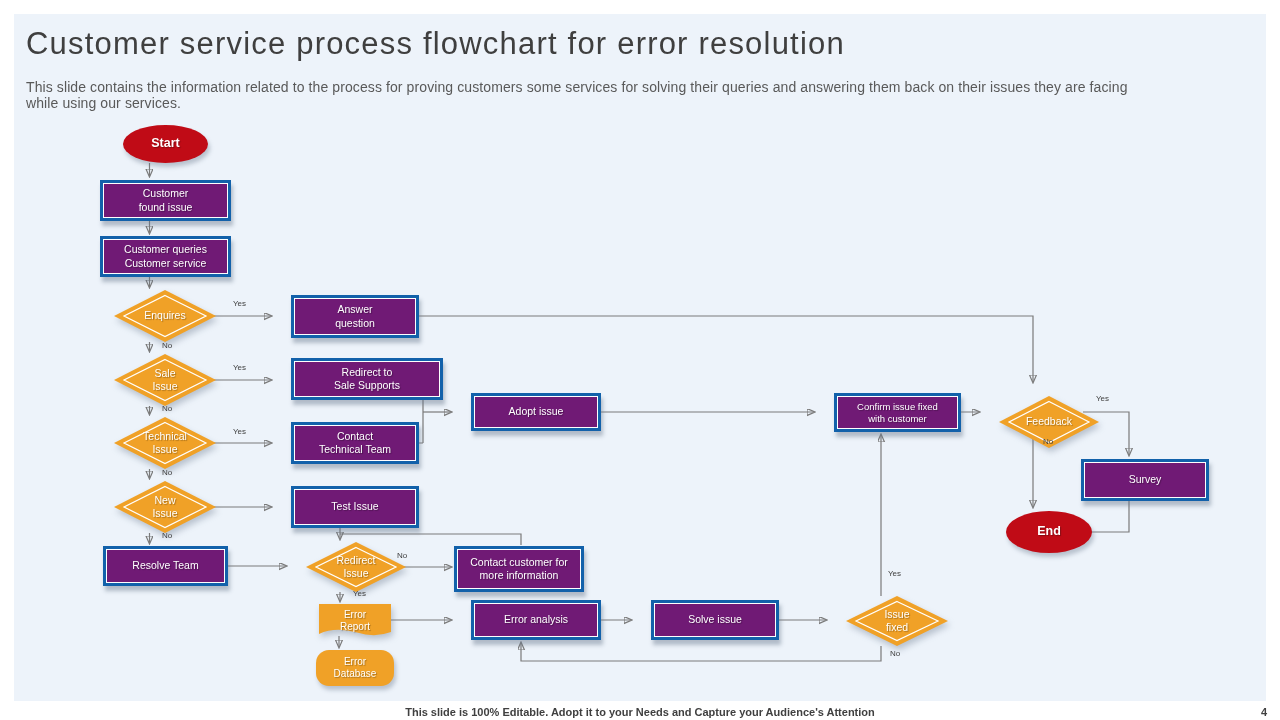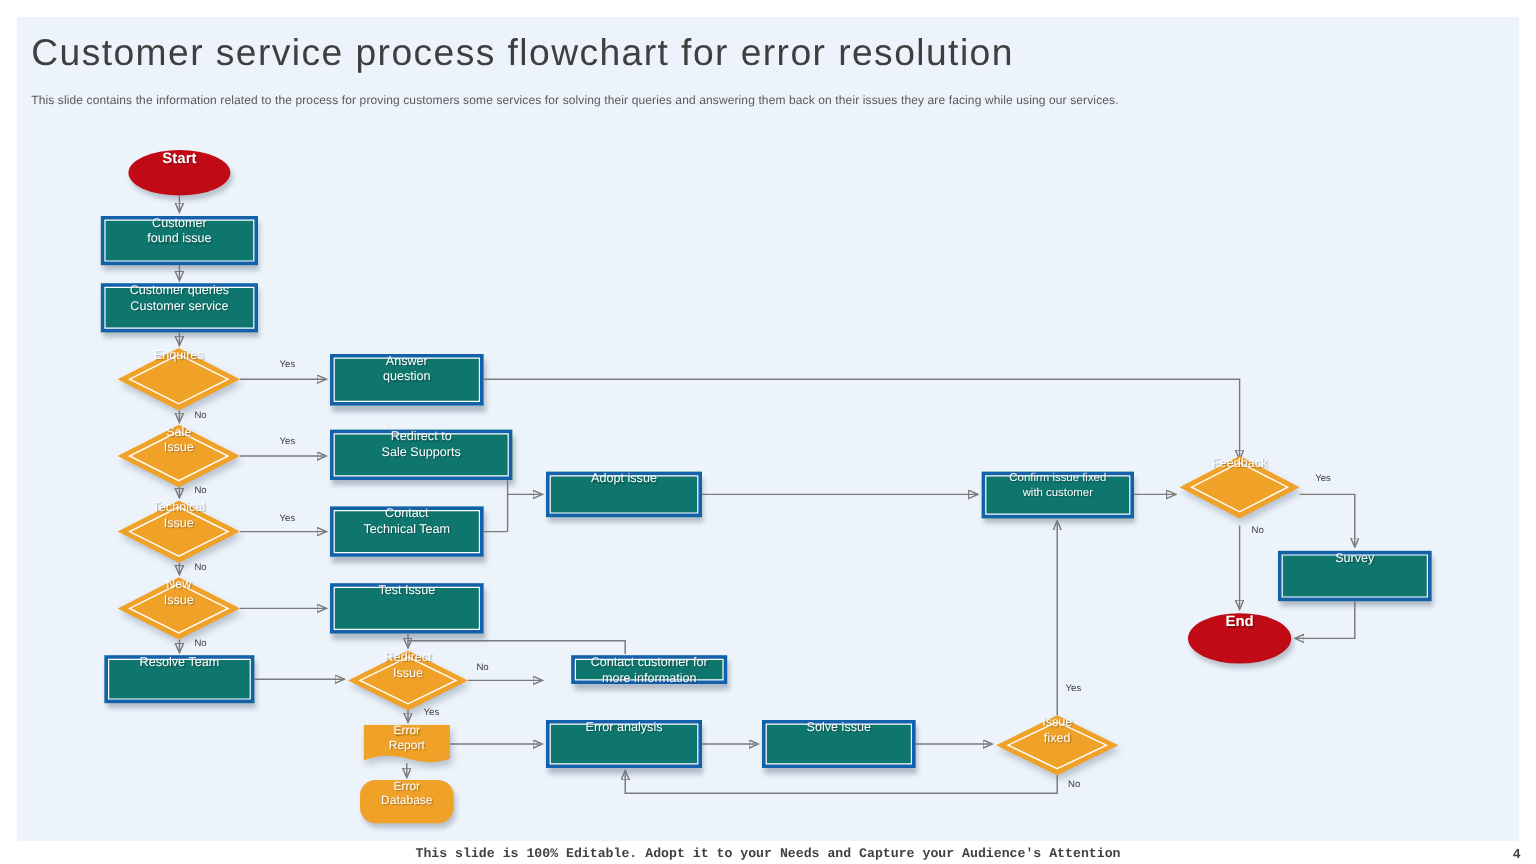--- a/index.html
+++ b/index.html
@@ -11,33 +11,33 @@
   .slide-bg{
     position:absolute;left:14px;top:14px;width:1252px;height:687px;
     background:#edf3fa;
   }
   .title{
     position:absolute;left:26px;top:26px;margin:0;
     font-size:31px;font-weight:400;color:#3f3f3f;letter-spacing:1.2px;
   }
   .subtitle{
     position:absolute;left:26px;top:79px;margin:0;width:1120px;
-    font-size:10px;color:#595959;letter-spacing:.1px;
+    font-size:14px;color:#595959;letter-spacing:.1px;
   }
   .connectors{position:absolute;left:0;top:0;pointer-events:none;}
   .connectors path{fill:none;stroke:#7a7a7a;stroke-width:1.2;}
 
-  .node{position:absolute;display:flex;align-items:flex-start;justify-content:center;text-align:center;color:#fff;}
+  .node{position:absolute;display:flex;align-items:center;justify-content:center;text-align:center;color:#fff;margin-left:16px;}
   .nlabel{
     position:relative;z-index:2;white-space:pre-line;
     font-size:10.5px;line-height:1.25;color:#fff;
     text-shadow:1px 1px 1px rgba(0,0,0,.3);
   }
   .rect{
-    background:#0f766e;
+    background:#701a75;
     box-shadow: inset 0 0 0 3px #1261aa, inset 0 0 0 4px #ffffff, 2px 5px 4px rgba(105,120,140,.45);
   }
   .ellipse{
     background:#c00b16;border-radius:50%;
     box-shadow:2px 4px 4px rgba(105,120,140,.4);
   }
   .ellipse .nlabel{font-size:12.5px;font-weight:700;}
   .diamond{background:transparent;}
   .diamond svg{position:absolute;left:0;top:0;width:100%;height:100%;filter:drop-shadow(2px 4px 3px rgba(105,120,140,.4));}
   .doc{background:transparent;}
@@ -46,21 +46,21 @@
   .orr{
     background:#f0a127;border-radius:13px;
     box-shadow:2px 4px 4px rgba(105,120,140,.4);
   }
   .small .nlabel{font-size:9.5px;}
   .lbl{
     position:absolute;font-size:8px;color:#404040;z-index:3;
   }
   .footer{
     position:absolute;left:0;bottom:2px;width:100%;text-align:center;
-    font-size:11px;color:#404040;font-weight:600;font-family:Liberation Mono, monospace;
+    font-size:11px;color:#404040;font-weight:600;
   }
   .page-number{
     position:absolute;right:13px;bottom:2px;
     font-size:11px;color:#404040;font-weight:700;
   }
 </style>
 </head>
 <body>
 
 <div class="slide-bg"></div>
@@ -132,21 +132,21 @@
 <div class="node rect" style="left:275px;top:422px;width:128px;height:42px">
   <span class="nlabel">Contact
 Technical Team</span>
 </div>
 <div class="node rect" style="left:275px;top:486px;width:128px;height:42px">
   <span class="nlabel">Test Issue</span>
 </div>
 <div class="node rect" style="left:87px;top:546px;width:125px;height:40px">
   <span class="nlabel">Resolve Team</span>
 </div>
-<div class="node rect" style="left:476px;top:546px;width:130px;height:24px">
+<div class="node rect" style="left:438px;top:546px;width:130px;height:46px">
   <span class="nlabel">Contact customer for
 more information</span>
 </div>
 <div class="node rect" style="left:455px;top:600px;width:130px;height:40px">
   <span class="nlabel">Error analysis</span>
 </div>
 <div class="node rect" style="left:635px;top:600px;width:128px;height:40px">
   <span class="nlabel">Solve issue</span>
 </div>
 <div class="node rect" style="left:455px;top:393px;width:130px;height:38px">
@@ -200,21 +200,21 @@
 Issue</span>
 </div>
 <div class="node diamond" style="left:830px;top:596px;width:102px;height:50px">
   <svg viewBox="0 0 102 50" preserveAspectRatio="none">
     <polygon points="51,0 102,25 51,50 0,25" fill="#f0a127"></polygon>
     <polygon points="51,5.5 92,25 51,44.5 10,25" fill="none" stroke="#ffffff" stroke-width="1.2"></polygon>
   </svg>
   <span class="nlabel">Issue
 fixed</span>
 </div>
-<div class="node diamond" style="left:983px;top:380px;width:100px;height:52px">
+<div class="node diamond" style="left:983px;top:396px;width:100px;height:52px">
   <svg viewBox="0 0 100 52" preserveAspectRatio="none">
     <polygon points="50,0 100,26 50,52 0,26" fill="#f0a127"></polygon>
     <polygon points="50,5.5 90,26 50,46.5 10,26" fill="none" stroke="#ffffff" stroke-width="1.2"></polygon>
   </svg>
   <span class="nlabel">Feedback</span>
 </div>
 
 <div class="node doc" style="left:303px;top:604px;width:72px;height:34px">
   <svg viewBox="0 0 72 34" preserveAspectRatio="none">
     <path d="M0,0 H72 V28 Q56,34 38,28.5 Q16,22.5 0,30 Z" fill="#f0a127"></path>

